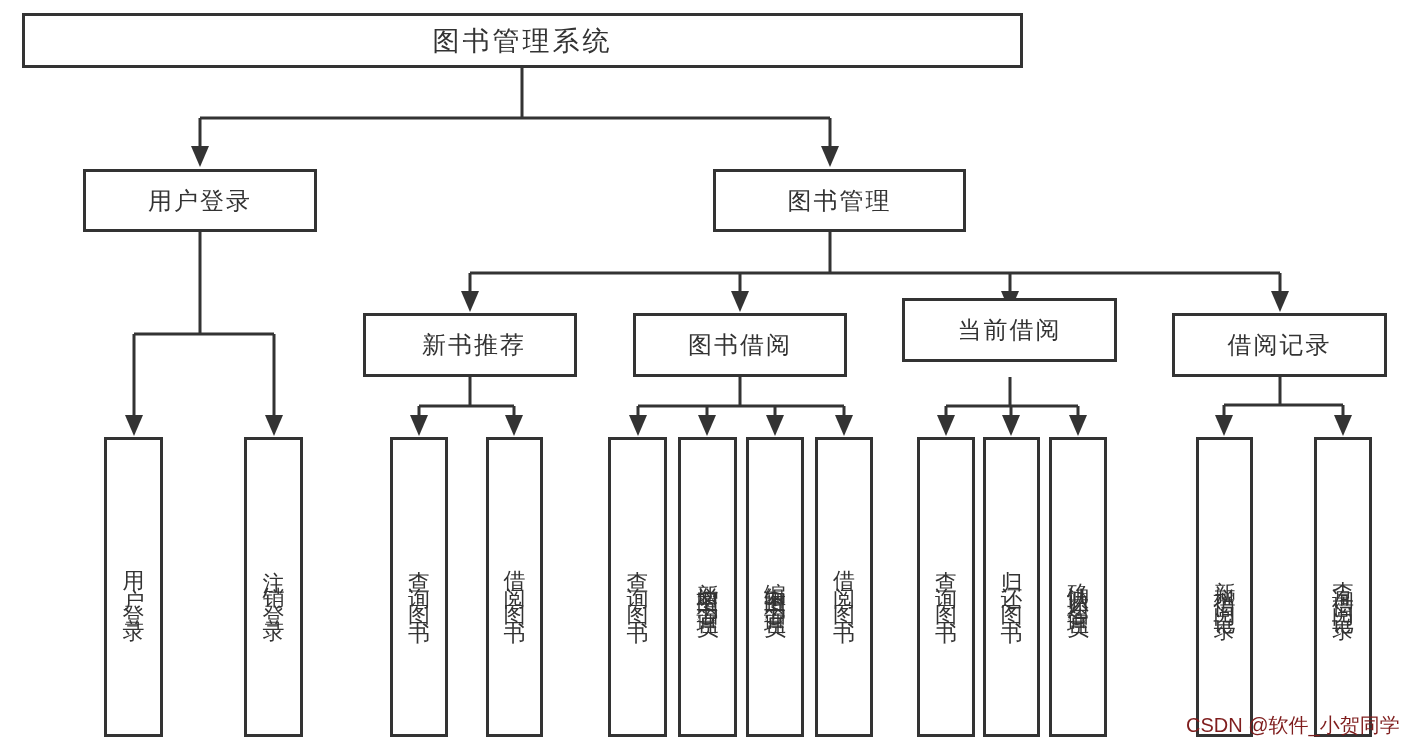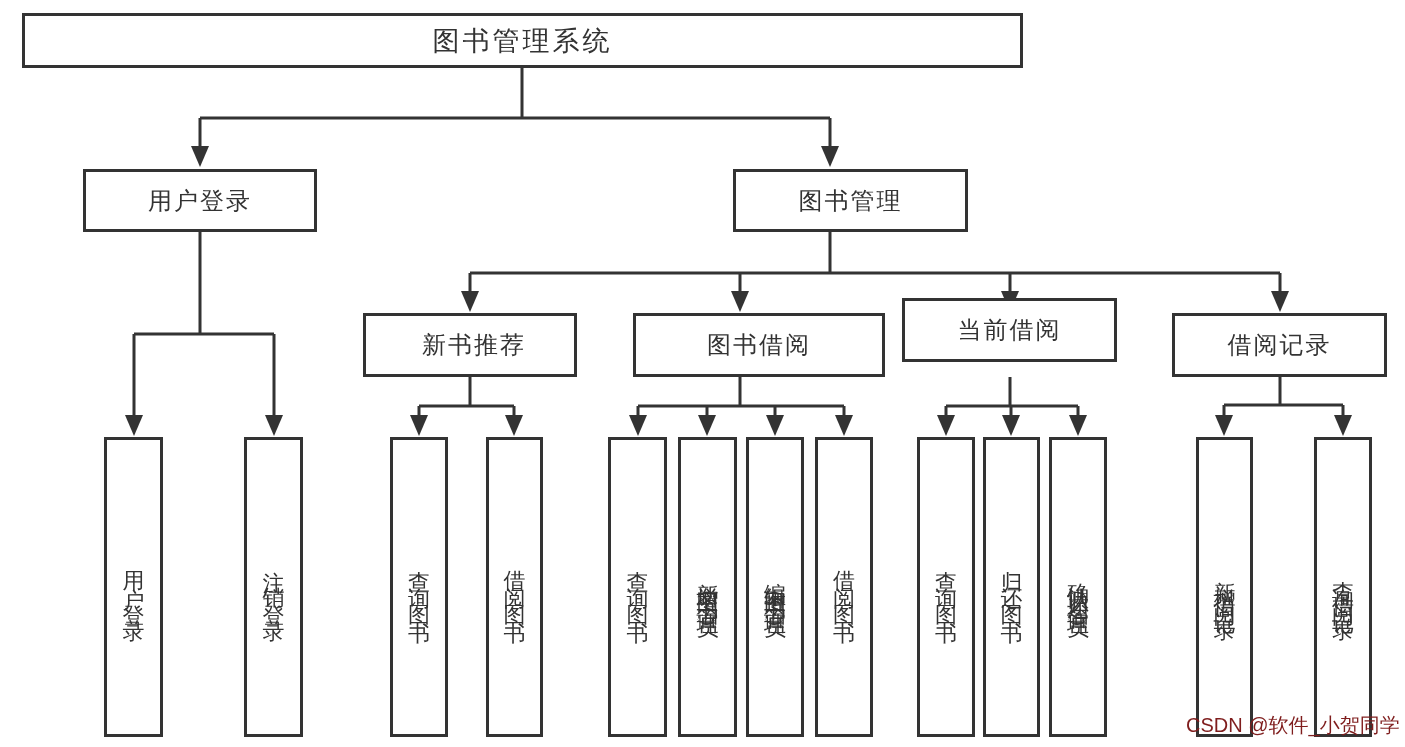--- a/index.html
+++ b/index.html
@@ -81,28 +81,28 @@
     </g>
   </svg>
 
   <div class="node root-box" style="left:22px;top:13px;width:1001px;height:55px;">
     <span class="hlabel">图书管理系统</span>
   </div>
 
   <div class="node" style="left:83px;top:169px;width:234px;height:63px;">
     <span class="hlabel">用户登录</span>
   </div>
-  <div class="node" style="left:713px;top:169px;width:235px;height:63px;margin-left:20px;">
+  <div class="node" style="left:713px;top:169px;width:253px;height:63px;">
     <span class="hlabel">图书管理</span>
   </div>
 
   <div class="node" style="left:363px;top:313px;width:214px;height:64px;padding-left:8px;">
     <span class="hlabel">新书推荐</span>
   </div>
-  <div class="node" style="left:633px;top:313px;width:252px;height:64px;">
+  <div class="node" style="left:633px;top:313px;width:214px;height:64px;">
     <span class="hlabel">图书借阅</span>
   </div>
   <div class="node" style="left:902px;top:298px;width:215px;height:64px;">
     <span class="hlabel">当前借阅</span>
   </div>
   <div class="node" style="left:1172px;top:313px;width:215px;height:64px;">
     <span class="hlabel">借阅记录</span>
   </div>
 
   <div class="node leaf" style="left:104px;width:59px;">

